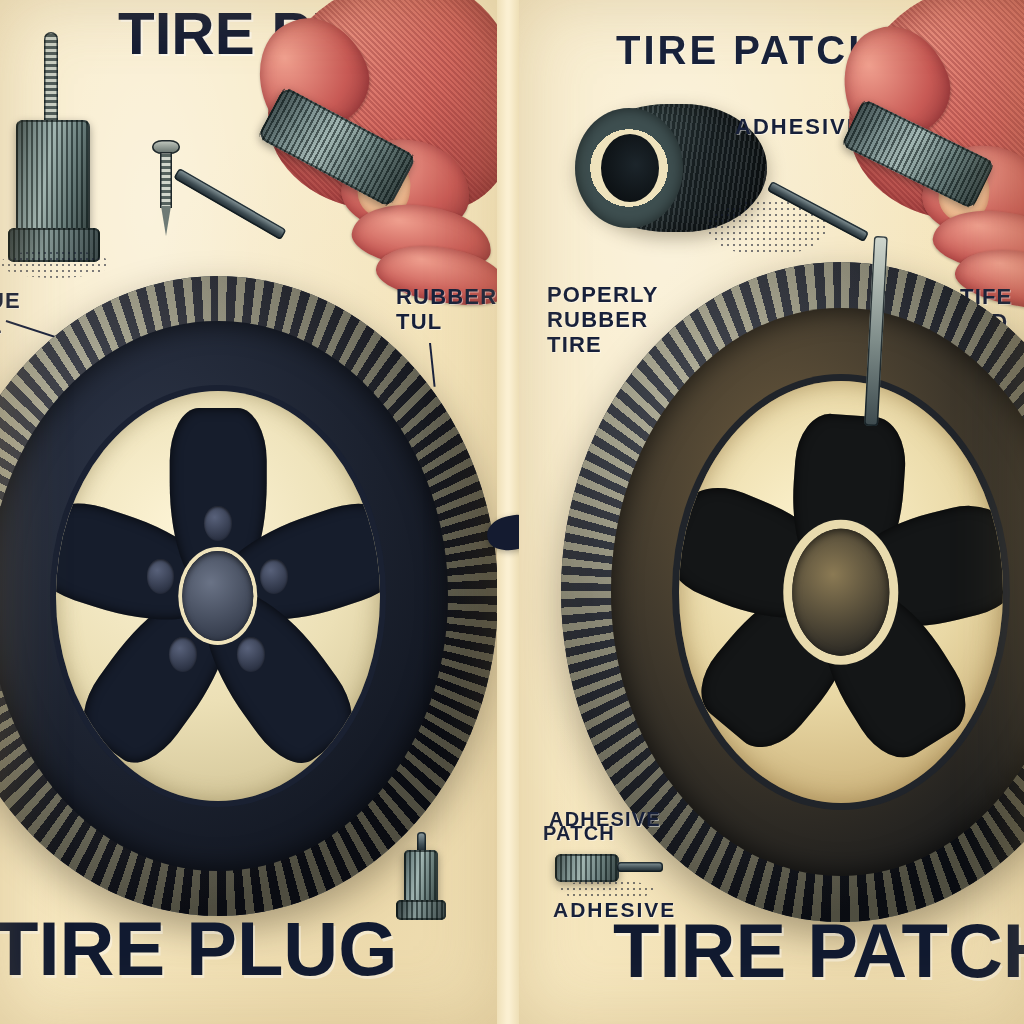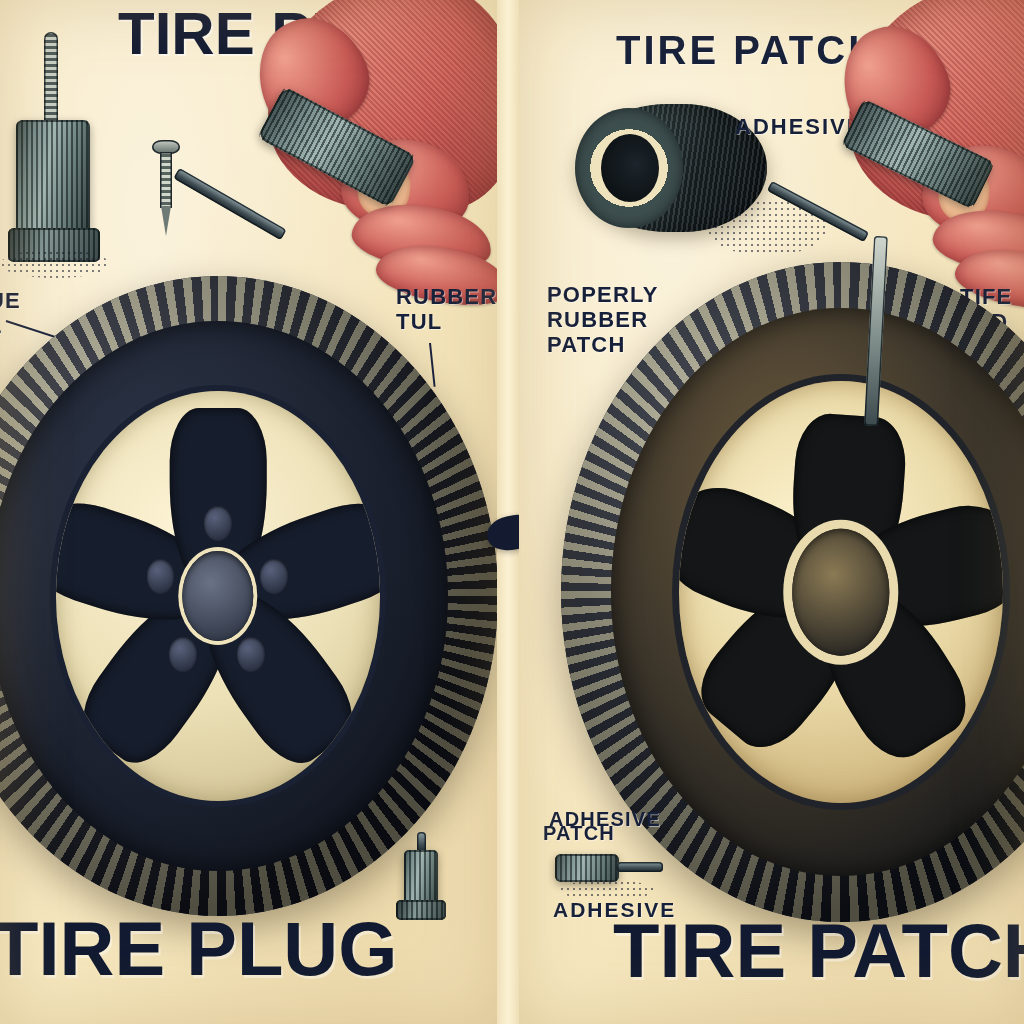--- a/index.html
+++ b/index.html
@@ -417,21 +417,21 @@
       <div class="finger" style="left:436px; top:252px; width:132px; height:54px; transform:rotate(10deg);"></div>
 
       <div class="tool-body" style="left:326px; top:128px; width:146px; height:52px; transform:rotate(26deg); border-radius:9px;">
         <div class="knurl"></div>
       </div>
       <div class="tool-shaft" style="left:244px; top:206px; width:110px; height:11px; transform:rotate(28deg);"></div>
     </div>
 
     <div class="label" style="left:28px; top:282px;">POPERLY
 RUBBER
-PATCH</div>
+TIRE</div>
 
     <div class="label" style="left:441px; top:284px;">TIFE
 PAD</div>
 
     <div id="tire-right" class="tire">
       <div class="tread"></div>
       <div class="tread-shade"></div>
       <div class="sidewall warm"></div>
       <div class="rim gold">
         <div class="spoke-gap" style="transform: translate(-50%,0) rotate(40deg);  width:34%; height:42%;"></div>

